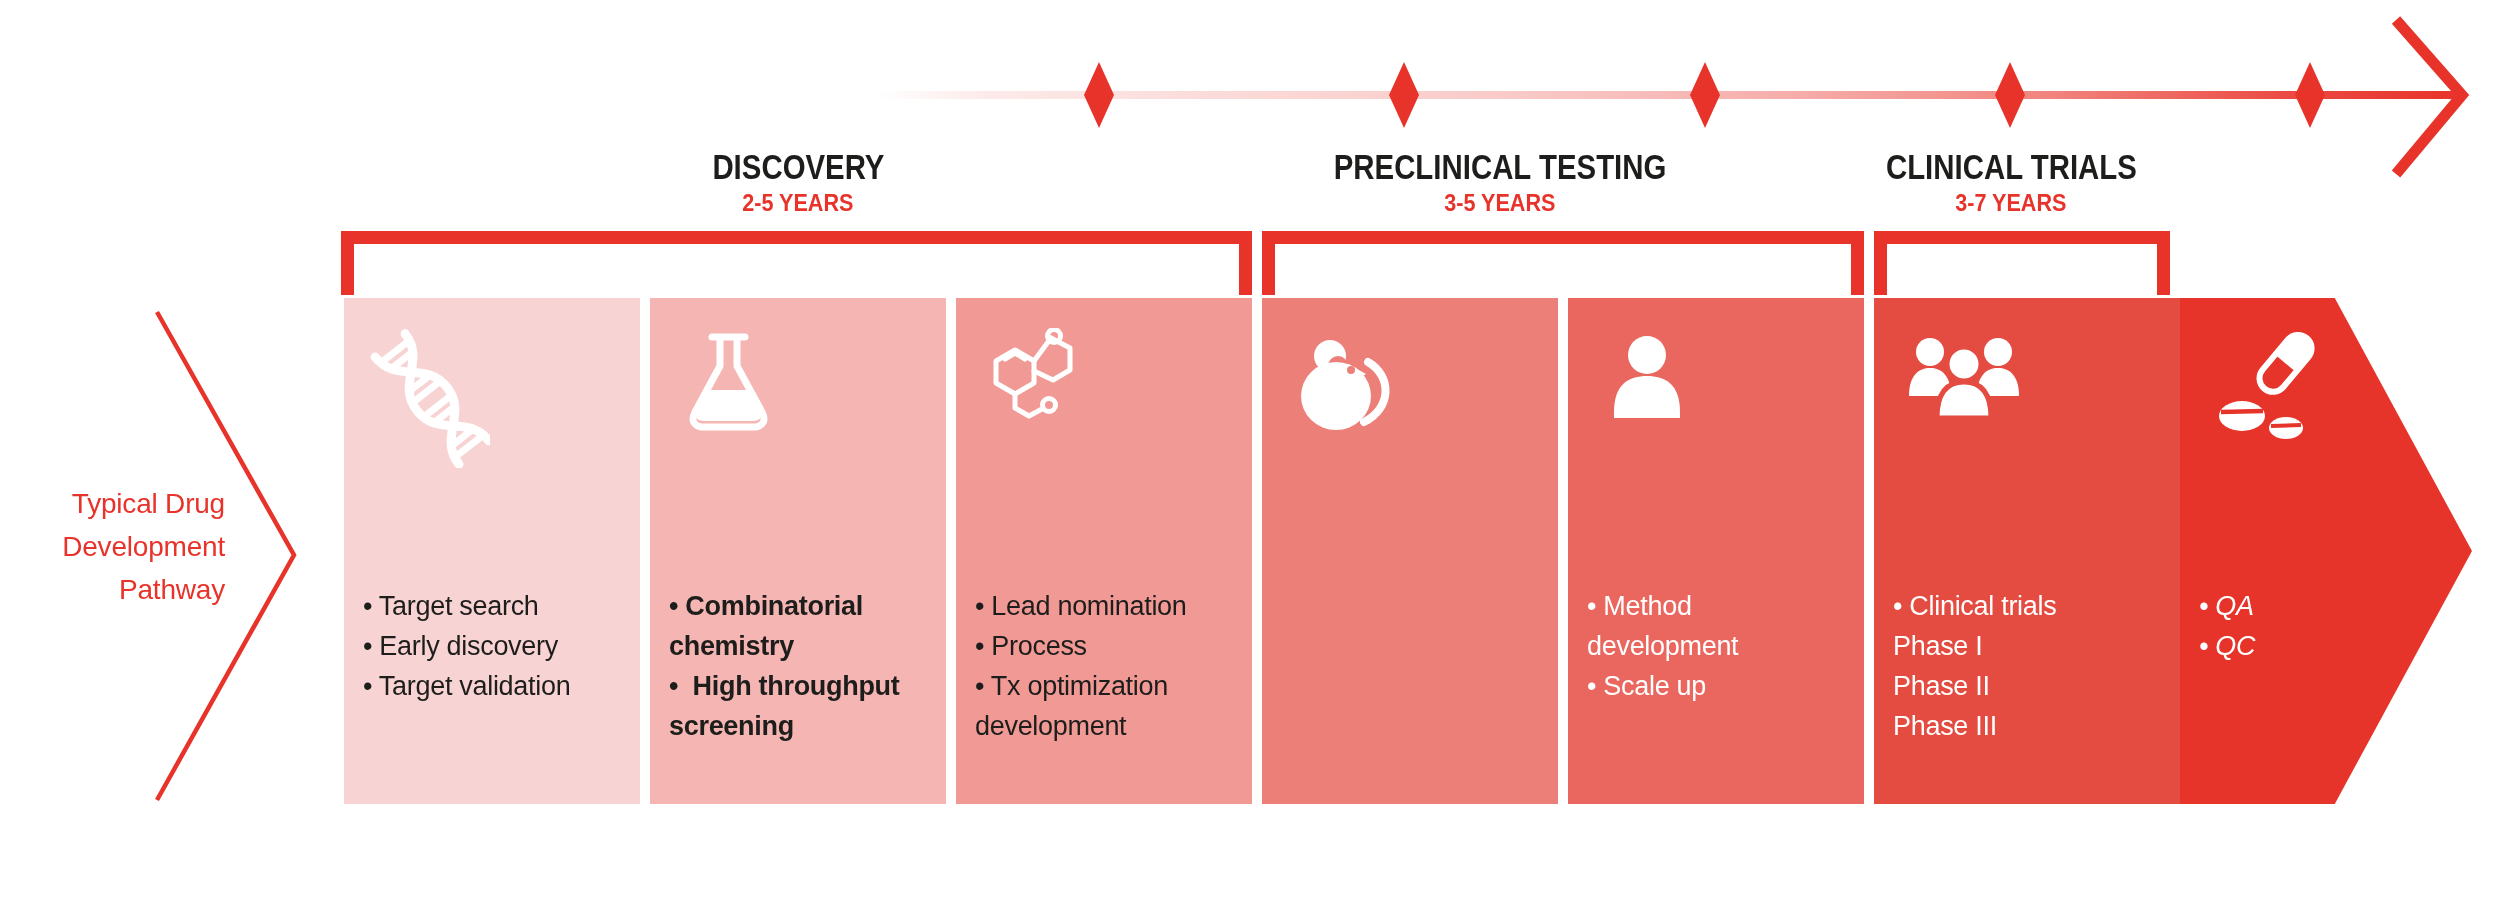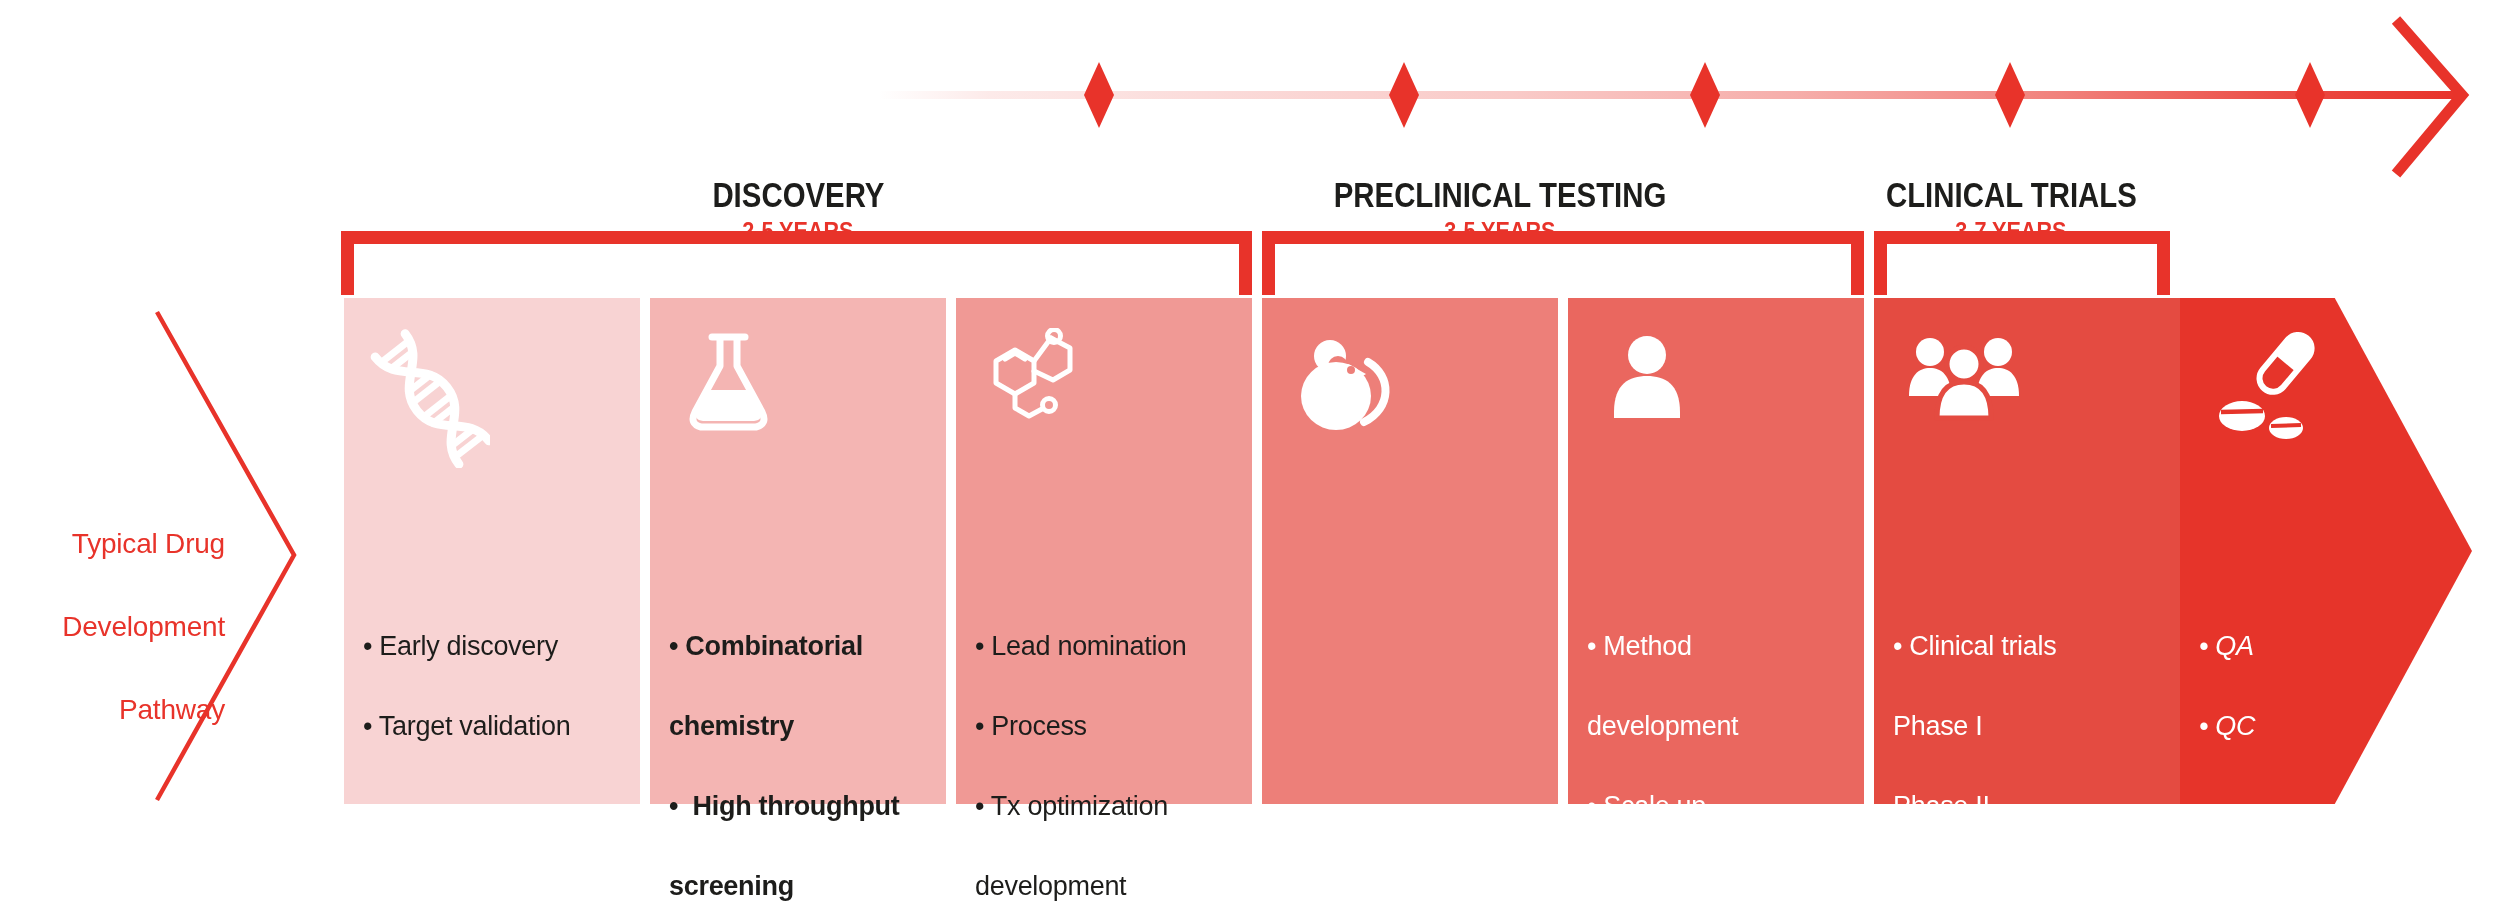--- a/index.html
+++ b/index.html
@@ -11,37 +11,37 @@
   .tl-line{position:absolute;top:91px;left:878px;width:1580px;height:8px;
     background:linear-gradient(to right,
       rgba(232,51,42,0) 0%, rgba(232,51,42,.10) 7%, rgba(232,51,42,.18) 22%,
       rgba(232,51,42,.26) 40%, rgba(232,51,42,.40) 58%, rgba(232,51,42,.62) 75%,
       rgba(232,51,42,.88) 89%, rgba(232,51,42,1) 100%);}
   .diamond{position:absolute;top:62px;width:30px;height:66px;background:#e8332a;
     clip-path:polygon(50% 0,100% 50%,50% 100%,0 50%);}
   .arrowhead{position:absolute;left:2384px;top:8px;}
   
   .stage-head{position:absolute;top:148px;width:600px;text-align:center;}
-  .stage-title{font-size:35px;font-weight:bold;color:#1d1d1b;letter-spacing:0;line-height:38px;margin-top:28px;}
+  .stage-title{font-size:35px;font-weight:bold;color:#1d1d1b;letter-spacing:0;line-height:38px;}
   .stage-title .cond{display:inline-block;transform:scaleX(.84);transform-origin:center;}
   .stage-years{margin-top:4px;font-size:24px;font-weight:bold;color:#e8332a;line-height:26px;}
   .stage-years .cond{display:inline-block;transform:scaleX(.9);transform-origin:center;}
   .bracket{position:absolute;top:231px;height:64px;box-sizing:border-box;
     border-top:13px solid #e8332a;border-left:13px solid #e8332a;border-right:13px solid #e8332a;}
   
   .side-label{position:absolute;left:10px;top:482px;width:215px;text-align:right;
     color:#e8332a;font-size:28px;line-height:43px;letter-spacing:-.2px;}
   .side-chevron{position:absolute;left:140px;top:296px;}
   
   .block{position:absolute;top:298px;width:296px;height:506px;}
   .block.pentagon{width:292px;clip-path:polygon(0 0,53% 0,100% 50%,53% 100%,0 100%);font-style:italic;}
   .icon-wrap{position:absolute;top:30px;left:26px;}
   .lines{position:absolute;top:288px;left:19px;right:6px;font-size:27px;line-height:40px;
     letter-spacing:-.3px;}
-  .tline{white-space:pre;margin-top:40px;}
+  .tline{white-space:pre;}
 </style>
 </head>
 <body>
 
 <div id="stage">
 
   <div class="tl-line"></div>
   <div class="diamond" style="left:1084px"></div>
   <div class="diamond" style="left:1389px"></div>
   <div class="diamond" style="left:1690px"></div>
@@ -90,20 +90,21 @@
             <line x1="43" y1="63" x2="79" y2="63"></line>
             <line x1="43" y1="81" x2="79" y2="81"></line>
             <line x1="47" y1="92" x2="75" y2="92"></line>
             <line x1="49" y1="121" x2="73" y2="121"></line>
             <line x1="45" y1="132" x2="77" y2="132"></line>
           </g>
         </g>
       </svg>
     </div>
     <div class="lines" style="color: rgb(29, 29, 27);">
+        <div class="tline">• Target search</div>
         <div class="tline">• Early discovery</div>
         <div class="tline">• Target validation</div>
       </div>
   </div>
 
   <div class="block" style="left: 650px; background-color: rgb(244, 181, 179); font-weight: bold; --bg: #f4b5b3;">
     <div class="icon-wrap">
       <svg width="105" height="115" viewBox="0 0 105 115">
         <path d="M44,10 V38 L19,84 Q13,96 25,99 H80 Q92,96 86,84 L61,38 V10" fill="none" stroke="#fff" stroke-width="7" stroke-linejoin="round" stroke-linecap="round"></path>
         <line x1="36" y1="9" x2="69" y2="9" stroke="#fff" stroke-width="7" stroke-linecap="round"></line>

